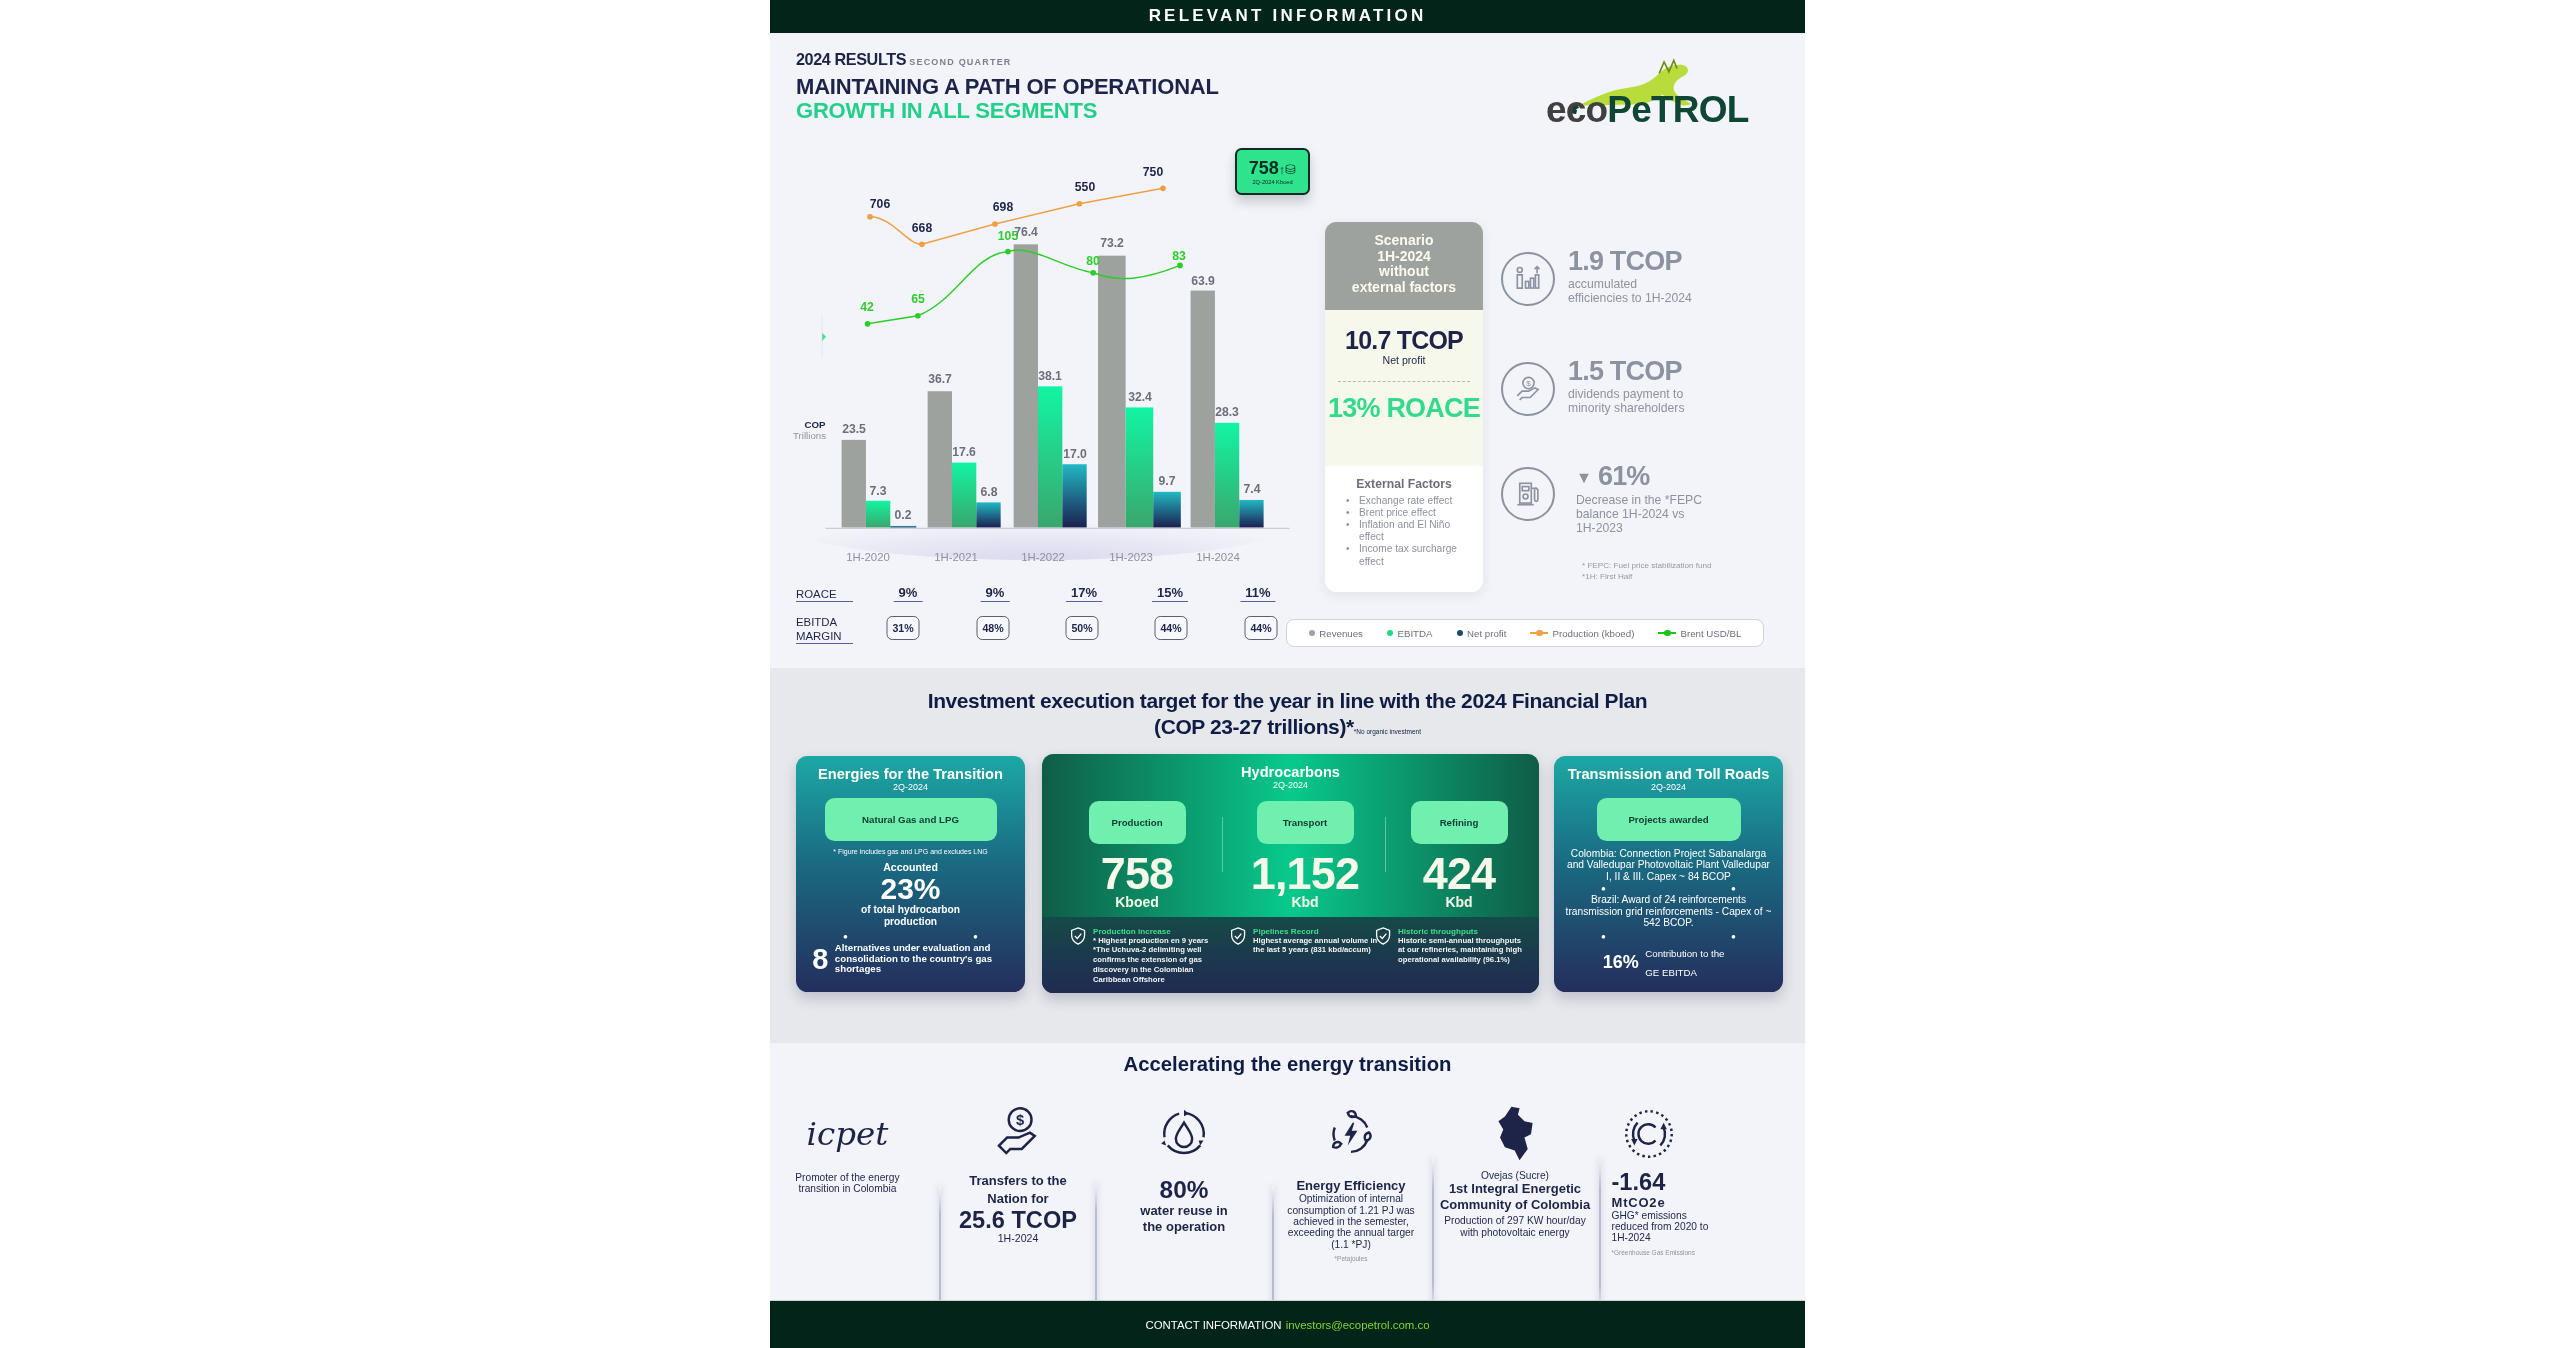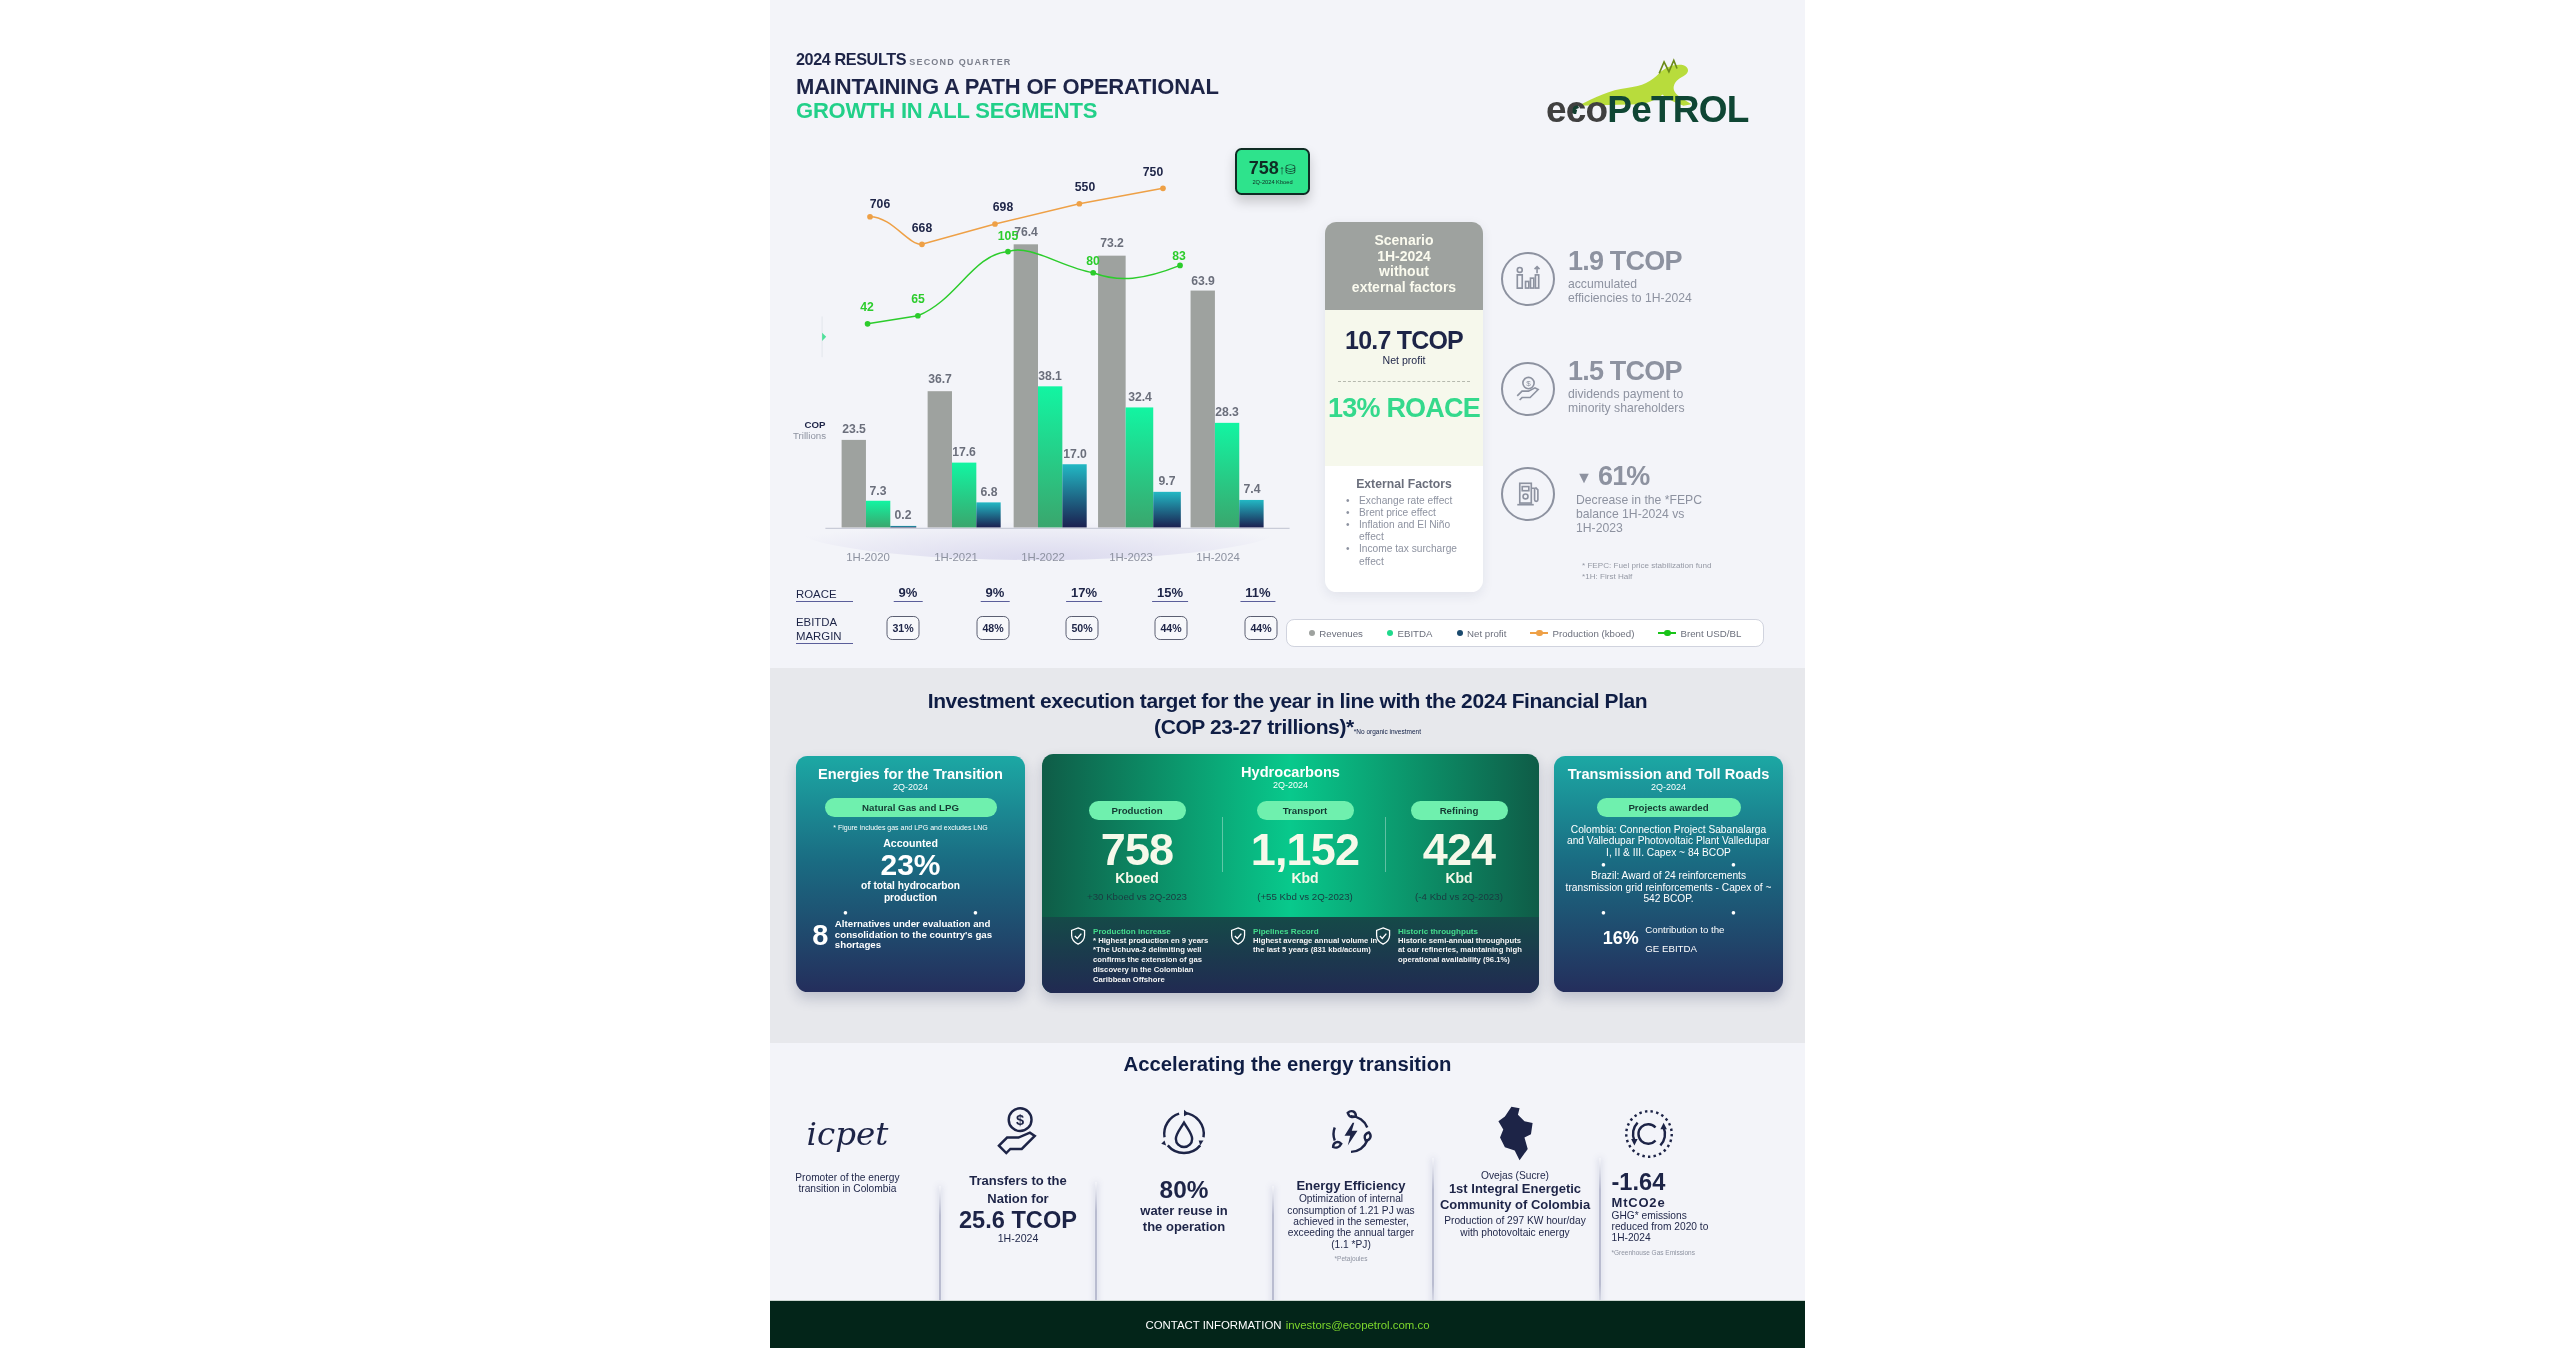--- a/index.html
+++ b/index.html
@@ -74,21 +74,21 @@
 
   
   .inv { position: absolute; left: 0; top: 668px; width: 100%; height: 375px; background: #e7e8ec; }
   .inv-title { position: absolute; left: 0; width: 100%; top: 19.5px; text-align: center; font-size: 21px; font-weight: bold; color: #0f1d44; line-height: 26px; letter-spacing: -0.4px; }
   .inv-title .note { font-size: 6.5px; font-weight: normal; letter-spacing: 0; }
 
   .card { position: absolute; border-radius: 11.4px; color: #fff; text-align: center; box-shadow: 0 6.5px 13px rgba(30,40,80,0.2); overflow: hidden; }
   .card-side { background: linear-gradient(180deg, #1ca8a4 0%, #1a6b82 45%, #242e5c 100%); }
   .card .ttl { font-size: 14.6px; font-weight: bold; margin-top: 9.7px; line-height: 16.2px; }
   .card .sub { font-size: 9px; font-weight: normal; }
-  .pill { display: inline-block; background: #6ff0ae; color: #143a33; font-size: 9.7px; font-weight: bold; border-radius: 9.7px; padding: 4px 0; }
+  .pill { display: inline-block; background: #6ff0ae; color: #143a33; font-size: 9.7px; font-weight: bold; border-radius: 9.7px; padding: 16px 0; }
   .card .small { font-size: 7px; margin-top: 6.5px; }
   .card .body { font-size: 10.2px; line-height: 11.4px; }
   .dots { display: flex; justify-content: space-between; padding: 0 47px; font-size: 8.1px; margin: 4.9px 0 1.6px; }
 
   .card-hyd { background: linear-gradient(90deg, #0f5c47 0%, #08c98c 50%, #0f5c47 100%); }
   .card-hyd .lower { position: absolute; left: 0; bottom: 0; width: 100%; height: 76px; background: linear-gradient(180deg, #154a48 0%, #212a52 100%); }
   .hcol { position: absolute; top: 47px; width: 154px; text-align: center; }
   .hcol .big { font-size: 45px; font-weight: bold; line-height: 45px; color: #f6f9ea; letter-spacing: -0.8px; margin-top: 6.5px; }
   .hcol .unit { font-size: 14px; font-weight: bold; color: #f6f9ea; line-height: 13px; }
   .hcol .cmp { font-size: 9.7px; color: #1a3a40; margin-top: 6.5px; }
@@ -105,20 +105,23 @@
   .acc-sep { position: absolute; width: 2.4px; background: linear-gradient(180deg, transparent, #b9bcd0 20%, #b9bcd0 80%, transparent); box-shadow: 0 0 6.5px rgba(90,95,150,0.35); }
 
   .bottombar { position: absolute; left: 0; bottom: 0; width: 100%; height: 49px; background: #032519; color: #fff; display: flex; align-items: center; justify-content: center; font-size: 11.4px; border-top: 1.6px solid #cbd5d0; }
   .bottombar .mail { color: #7ed72c; margin-left: 4.1px; }
 </style>
 </head>
 <body>
 
 <div class="page">
 
+  <div class="topbar">
+    <span>RELEVANT INFORMATION</span>
+  </div>
 
   <div class="hdr-results">
     <span>2024 RESULTS</span><span class="q">SECOND QUARTER</span>
   </div>
   <div class="hdr-title">
     <span>MAINTAINING A PATH OF OPERATIONAL</span>
     <span class="l2">GROWTH IN ALL SEGMENTS</span>
   </div>
 
   <div class="logo">

